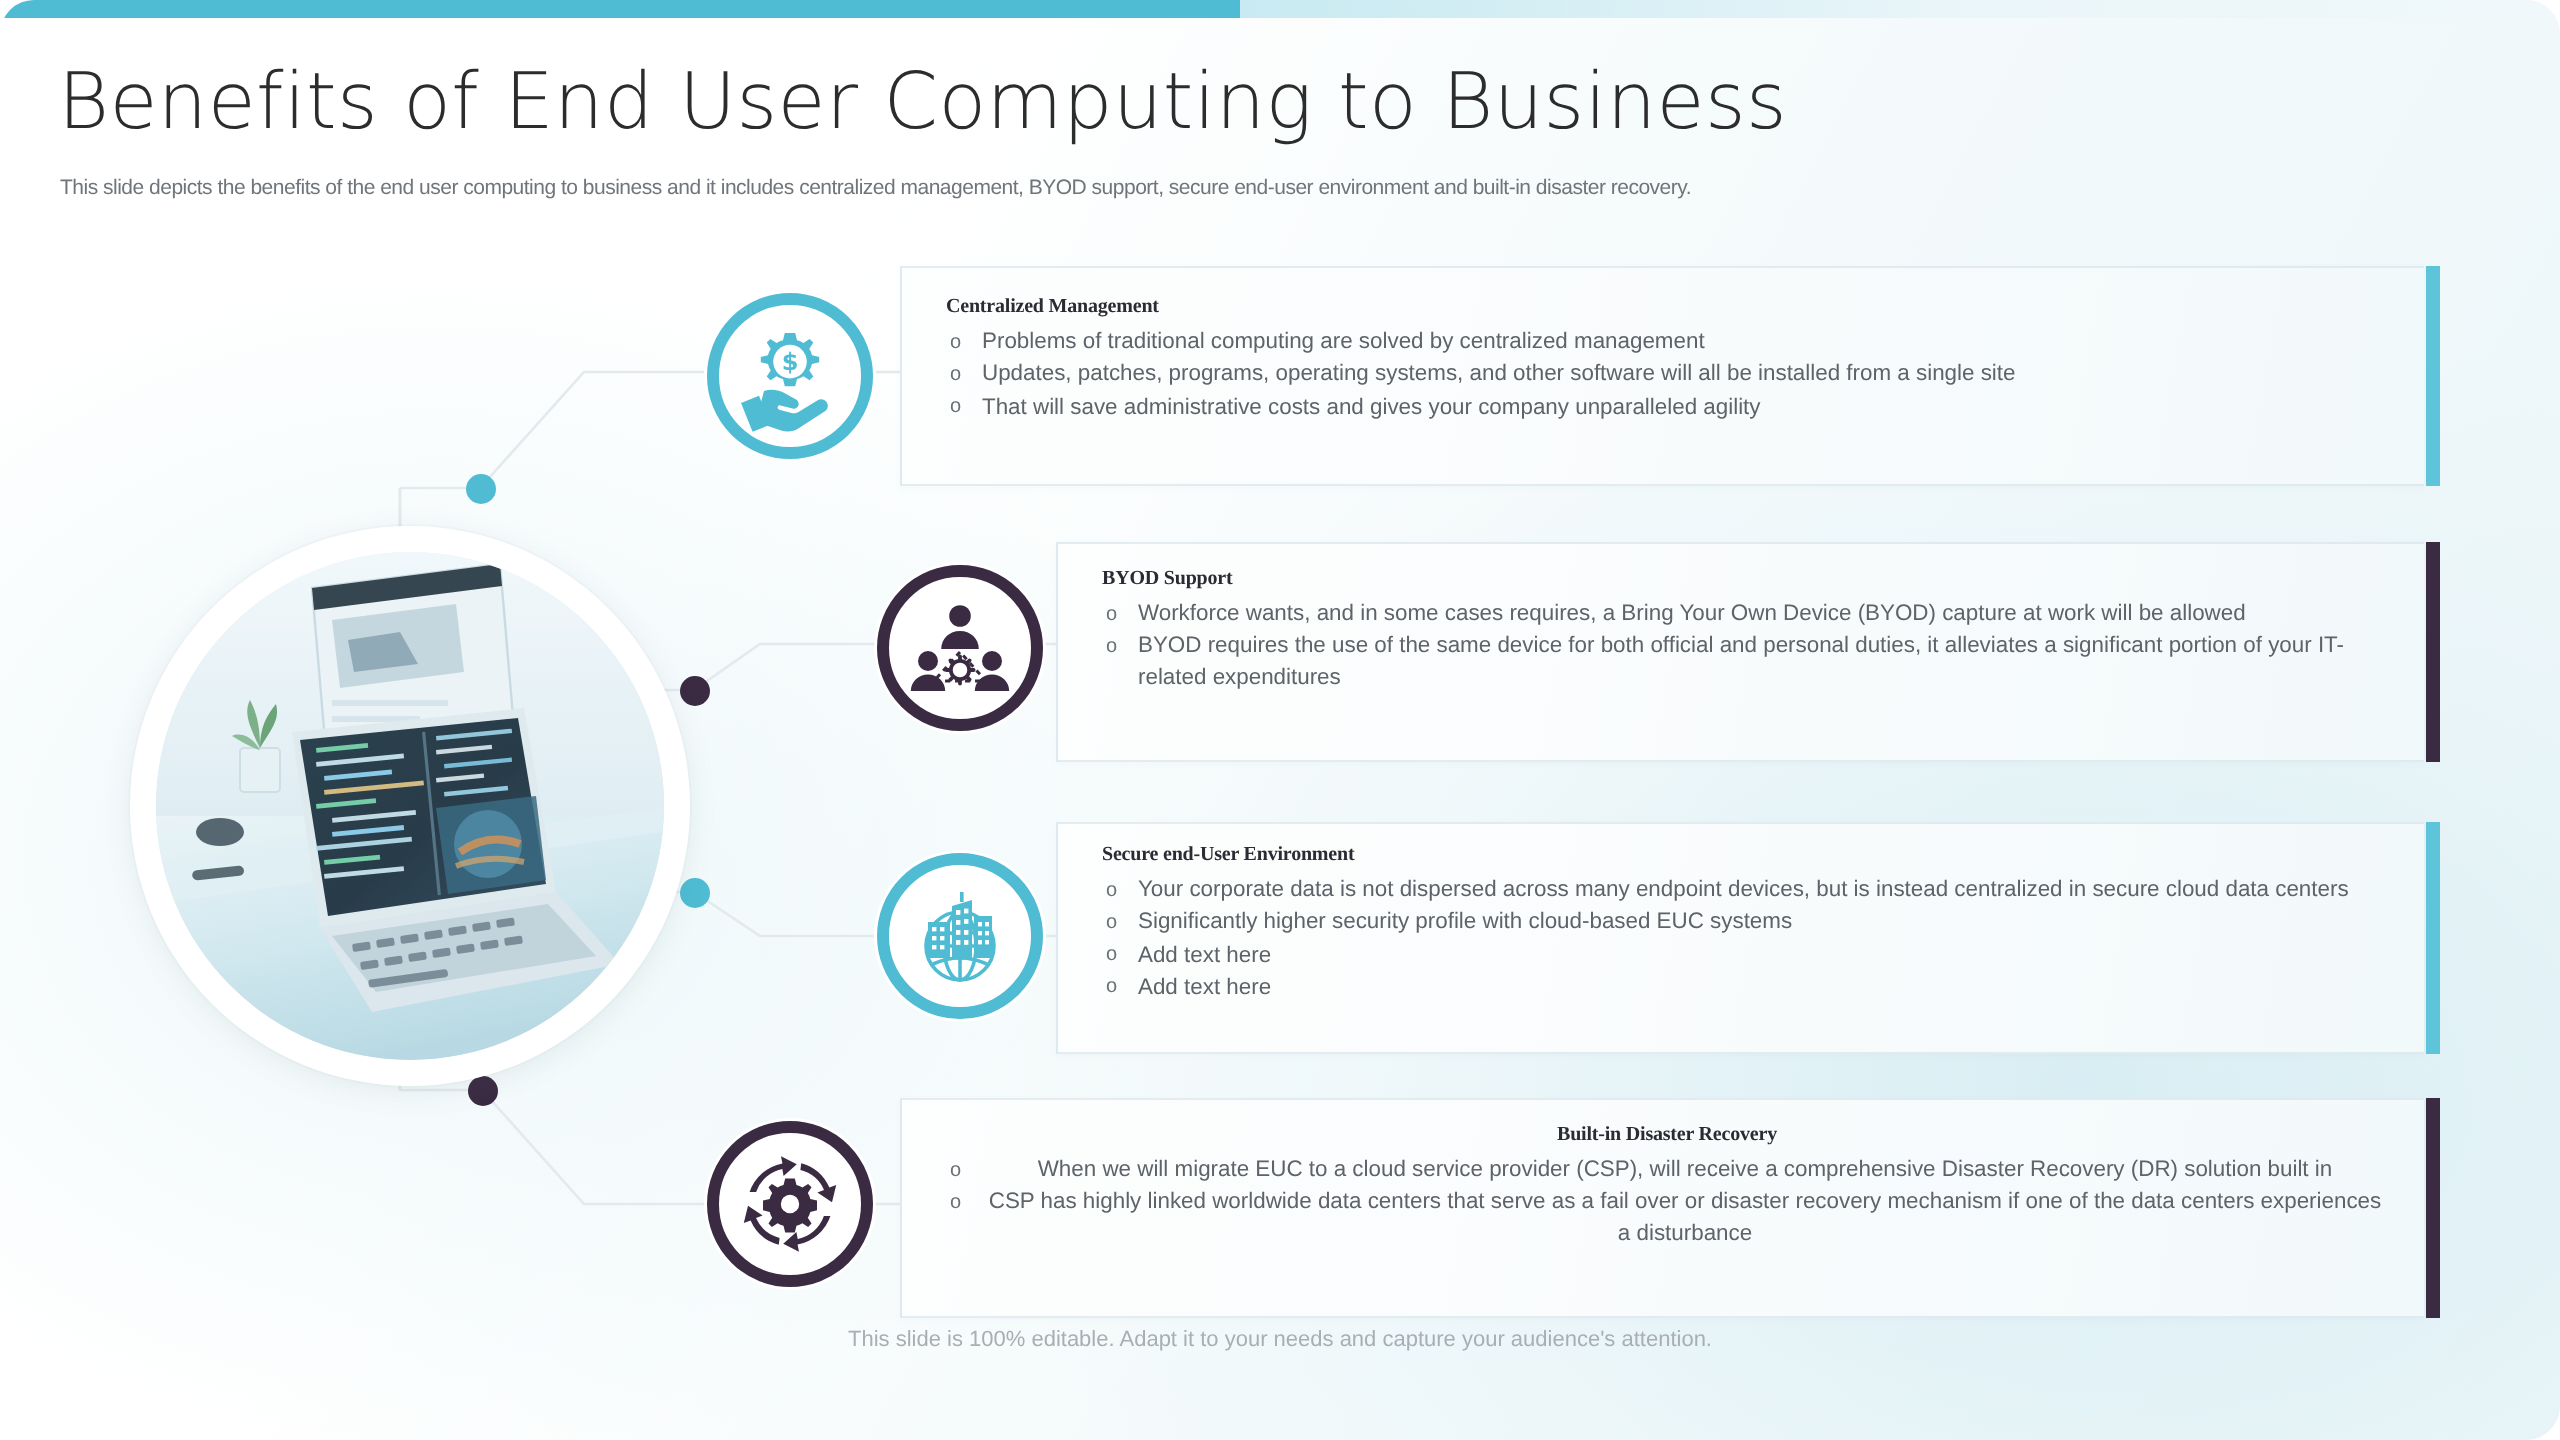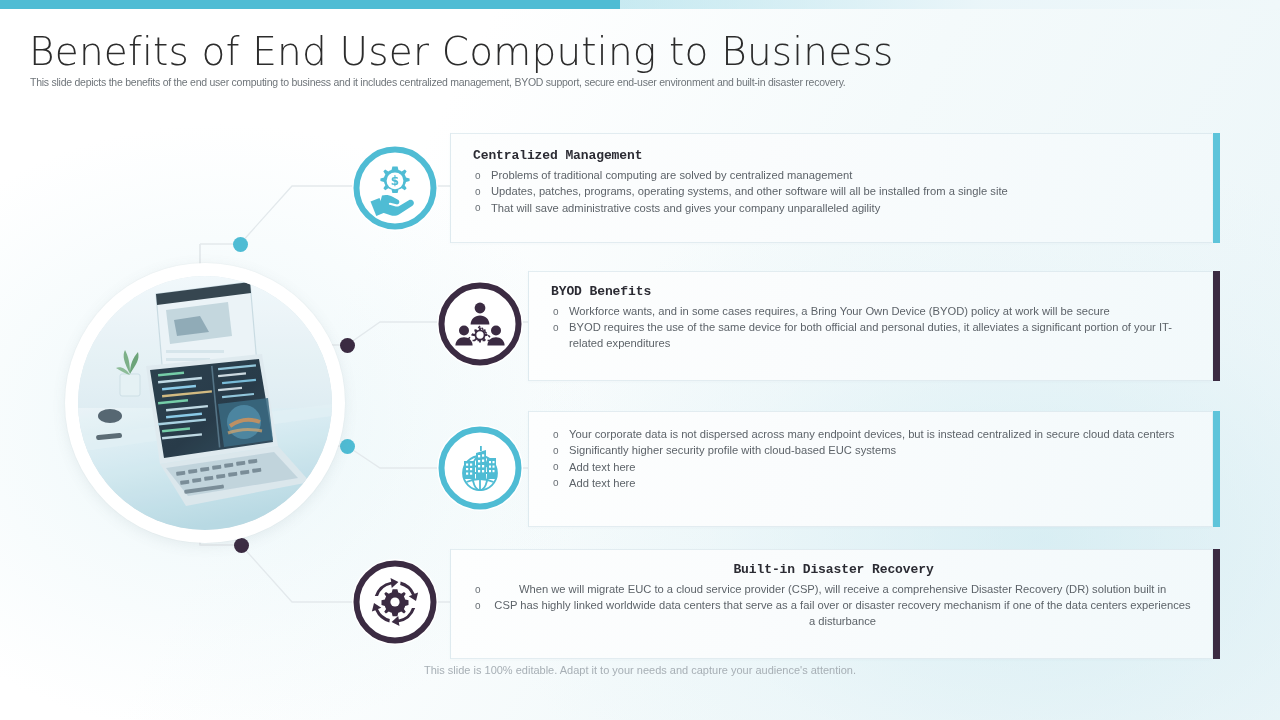--- a/index.html
+++ b/index.html
@@ -18,20 +18,21 @@
 
   
   .slide {
     position: absolute;
     inset: 0;
     width: 1280px;
     height: 720px;
     background:
       linear-gradient(118deg, #ffffff 0%, #ffffff 30%, #f4fafb 58%, #eaf5f8 100%);
     overflow: hidden;
+    border-radius: 17px;
   }
 
   
   .bg-wash {
     position: absolute;
     right: -120px;
     bottom: -200px;
     width: 900px;
     height: 760px;
     background: radial-gradient(ellipse at 60% 50%, rgba(198,230,238,0.55) 0%, rgba(224,241,246,0.28) 45%, rgba(255,255,255,0) 72%);
@@ -73,21 +74,21 @@
     font-size: 39px;
     font-weight: 300;
     letter-spacing: 0.2px;
     color: #2c2c2c;
     font-family: "DejaVu Sans", sans-serif;
     white-space: nowrap;
   }
   .page-subtitle {
     position: absolute;
     left: 30px;
-    top: 76px;
+    top: 88px;
     font-size: 10.5px;
     color: #6f757a;
     letter-spacing: -0.25px;
     white-space: nowrap;
   }
 
   
   .photo-wrap {
     position: absolute;
     left: 65px;
@@ -124,24 +125,24 @@
   }
 
   .panel {
     position: absolute;
     background: linear-gradient(100deg, #fdfefe 0%, #fafcfd 40%, #f2f9fb 100%);
     border: 1px solid rgba(205,223,229,0.55);
     border-right: none;
     box-shadow: 0 1px 3px rgba(120,150,160,0.045);
   }
   .panel-title {
-    font-size: 13px;
+    font-size: 10px;
     font-weight: bold;
     color: #2b2b33;
-    font-family: Liberation Mono, monospace;
+    font-family: Liberation Serif, serif;
     letter-spacing: -0.1px;
   }
   .bullets {
     list-style: none;
     margin-top: 5px;
   }
   .bullets li {
     position: relative;
     padding-left: 18px;
     font-size: 11.2px;
@@ -358,23 +359,23 @@
 
         <path d="M30 50.5 c3.5 -1.2 7.5 -0.6 10.6 1.2 l5.4 3.1 c1.1 .6 1.6 1.9 1.2 3 -.4 1.2 -1.7 1.8 -2.9 1.5 l-6.1 -1.6 c-.6 -.15 -1.2 .2 -1.35 .8 -.15 .6 .2 1.2 .8 1.35 l6.1 1.6 c1.2 .3 2.5 .15 3.5 -.5 l9.6 -5.8 c1.5 -.9 3.5 -.5 4.5 1 1 1.5 .6 3.5 -.9 4.5 l-13.1 8.5 c-2.6 1.7 -5.8 2.1 -8.75 1.1 l-12.7 -4.3 z"></path>
 
         <path d="M18.5 56.5 l9 -3.6 5.8 14.4 -9 3.6 z" rx="1.5"></path>
       </g>
     </svg>
   </div>
 
   <div class="panel" style="left:528px; top:271px; width:684px; height:110px;">
     <div style="padding:12px 18px 10px 22px;">
-      <div class="panel-title">BYOD Benefits</div>
+      <div class="panel-title">BYOD Support</div>
       <ul class="bullets">
-        <li>Workforce wants, and in some cases requires, a Bring Your Own Device (BYOD) policy at work will be secure</li>
+        <li>Workforce wants, and in some cases requires, a Bring Your Own Device (BYOD) capture at work will be allowed</li>
         <li>BYOD requires the use of the same device for both official and personal duties, it alleviates a significant portion of your IT-related expenditures</li>
       </ul>
     </div>
   </div>
   <div class="edge-bar" style="left:1213px; top:271px; height:110px; background:#3b2b42;"></div>
 
   <div class="icon-badge" style="left:437px; top:281px; width:86px; height:86px;">
     <svg width="86" height="86" viewBox="0 0 86 86" xmlns="http://www.w3.org/2000/svg">
       <circle cx="43" cy="43" r="38.5" fill="#ffffff" stroke="#3b2b42" stroke-width="6"></circle>
       <g fill="#3b2b42">
@@ -404,20 +405,21 @@
           <path d="M46.5 57.5 L47.8 58.8"></path>
           <path d="M47.8 49.2 L46.5 50.5"></path>
           <path d="M39.5 57.5 L38.2 58.8"></path>
         </g>
       </g>
     </svg>
   </div>
 
   <div class="panel" style="left:528px; top:411px; width:684px; height:116px;">
     <div style="padding:10px 18px 8px 22px;">
+      <div class="panel-title">Secure end-User Environment</div>
       <ul class="bullets">
         <li>Your corporate data is not dispersed across many endpoint devices, but is instead centralized in secure cloud data centers</li>
         <li>Significantly higher security profile with cloud-based EUC systems</li>
         <li>Add text here</li>
         <li>Add text here</li>
       </ul>
     </div>
   </div>
   <div class="edge-bar" style="left:1213px; top:411px; height:116px; background:#5ec4da;"></div>
 

